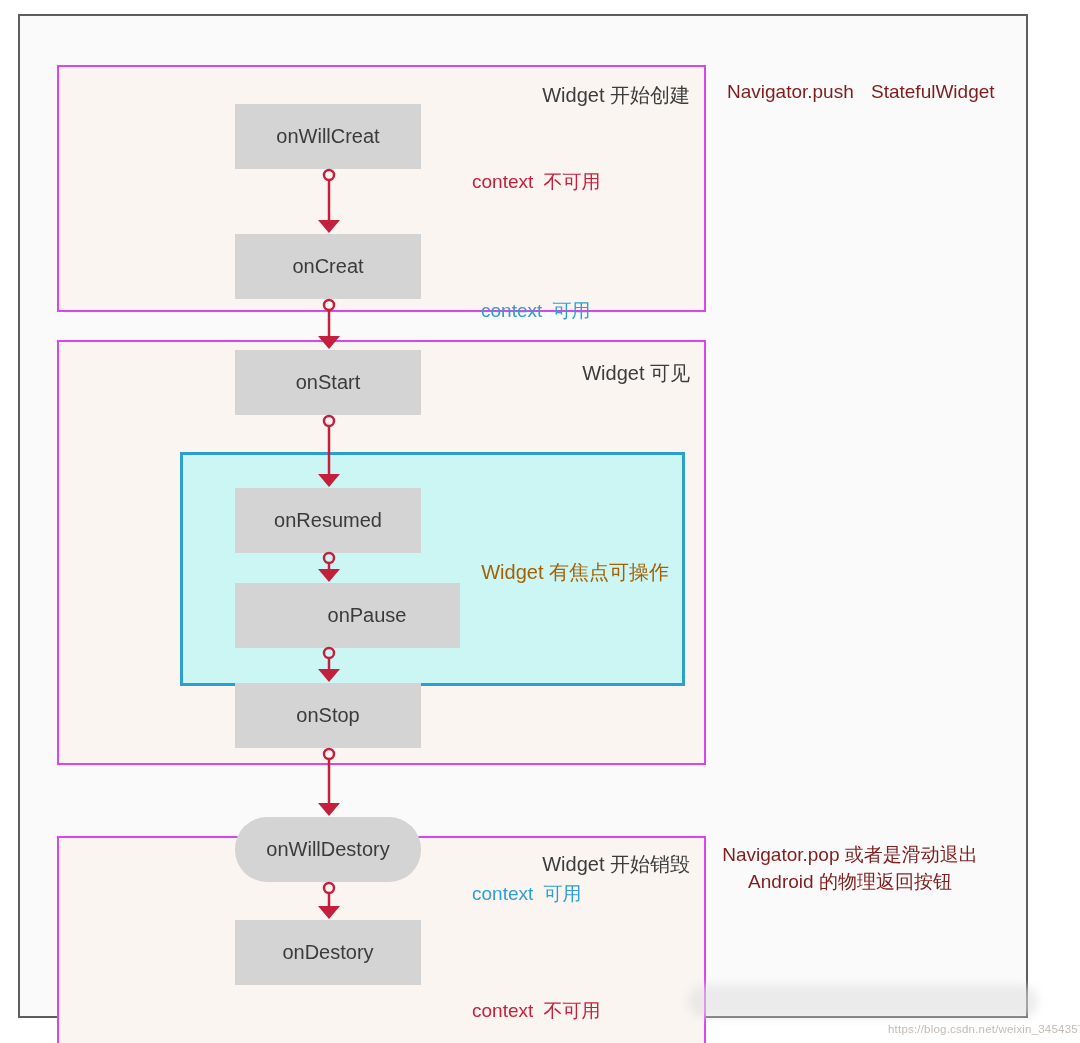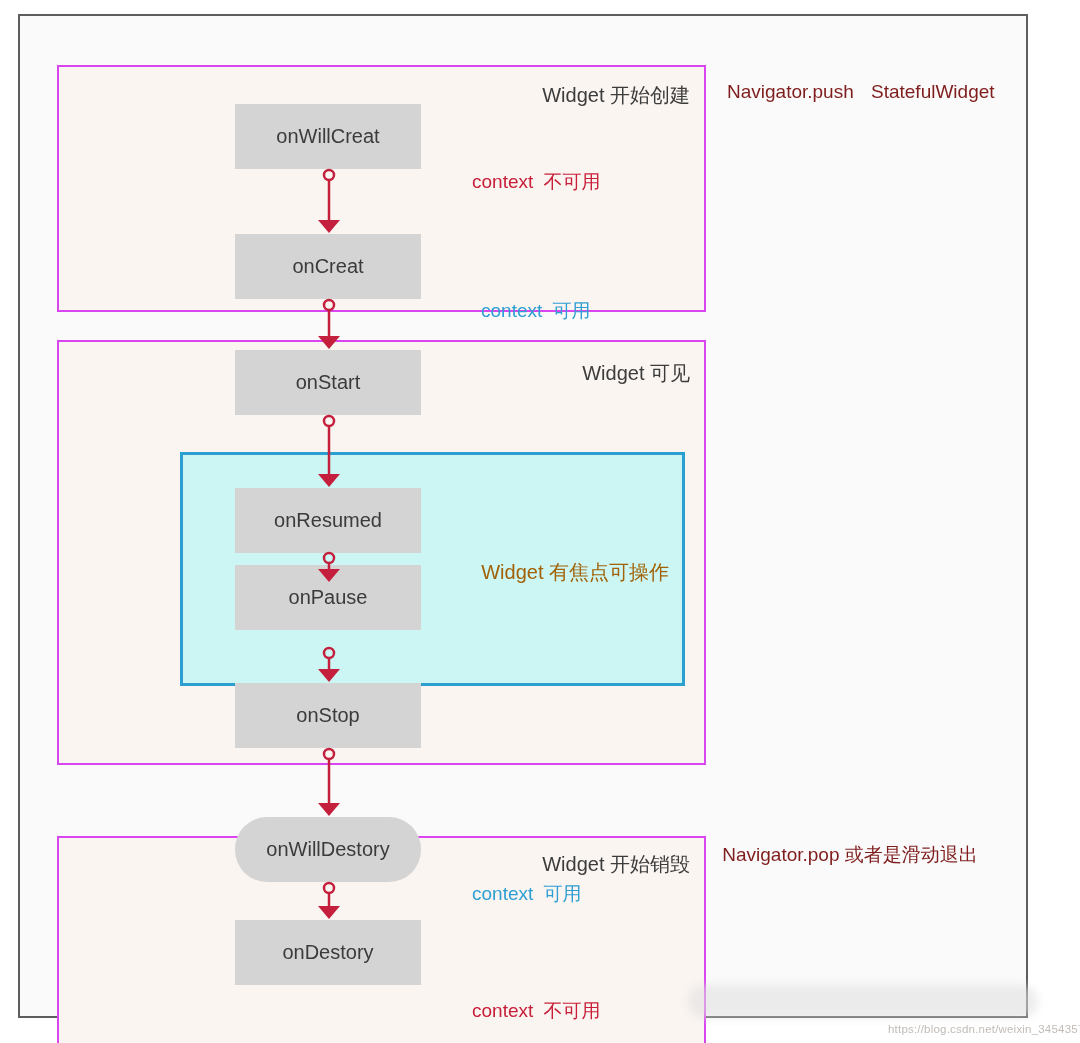--- a/index.html
+++ b/index.html
@@ -30,21 +30,21 @@
   }
   .focus-label{
     position:absolute;right:13px;top:104px;color:#a16207;font-size:20px;white-space:nowrap;
   }
   .node{
     position:absolute;left:235px;width:186px;height:65px;background:#d4d4d4;
     display:flex;align-items:center;justify-content:center;
     color:#3b3b3b;font-size:20px;z-index:3;white-space:nowrap;
   }
   .n1{top:104px;}.n2{top:234px;}.n3{top:350px;}.n4{top:488px;}
-  .n5{top:565px;}.n6{top:683px;}.n7{top:817px;border-radius:32px;}.n8{top:920px;}
+  .n5{top:583px;padding-left:39px;}.n6{top:683px;}.n7{top:817px;border-radius:32px;}.n8{top:920px;}
   .arrows{position:absolute;left:0;top:0;width:1080px;height:1043px;z-index:5;pointer-events:none;}
   .ann{position:absolute;font-size:19px;white-space:nowrap;word-spacing:5px;z-index:4;margin-top:40px;}
   .ann.red{color:#c8203a;}
   .ann.blue{color:#2f9ed3;}
   .ann.a1{left:472px;top:129px;}
   .ann.a2{left:481px;top:258px;}
   .ann.a3{left:472px;top:841px;}
   .ann.a4{left:472px;top:958px;}
   .side-note{position:absolute;color:#7f1d1d;font-size:19px;white-space:nowrap;z-index:4;}
   .sn-push{left:727px;top:81px;}
@@ -125,16 +125,17 @@
 
 <div class="ann red a1">context 不可用</div>
 <div class="ann blue a2">context 可用</div>
 <div class="ann blue a3">context 可用</div>
 <div class="ann red a4">context 不可用</div>
 
 <div class="side-note sn-push">Navigator.push</div>
 <div class="side-note sn-stateful">StatefulWidget</div>
 <div class="side-note sn-pop">
   <div>Navigator.pop 或者是滑动退出</div>
+  <div>Android 的物理返回按钮</div>
 </div>
 
 <div class="wm-pill"></div>
 <div class="wm-text">https://blog.csdn.net/weixin_34543572</div>
 
 </body></html>

